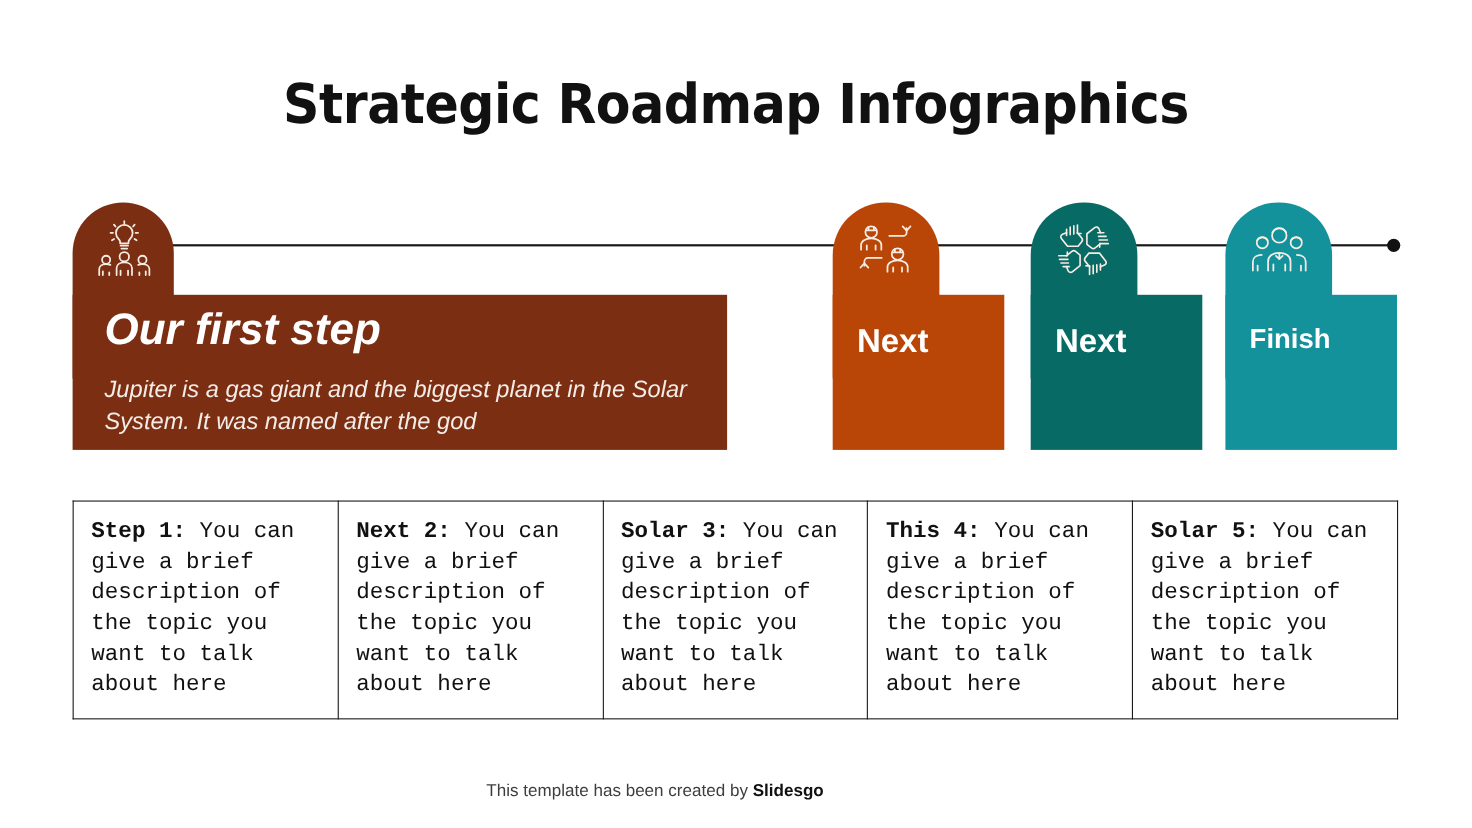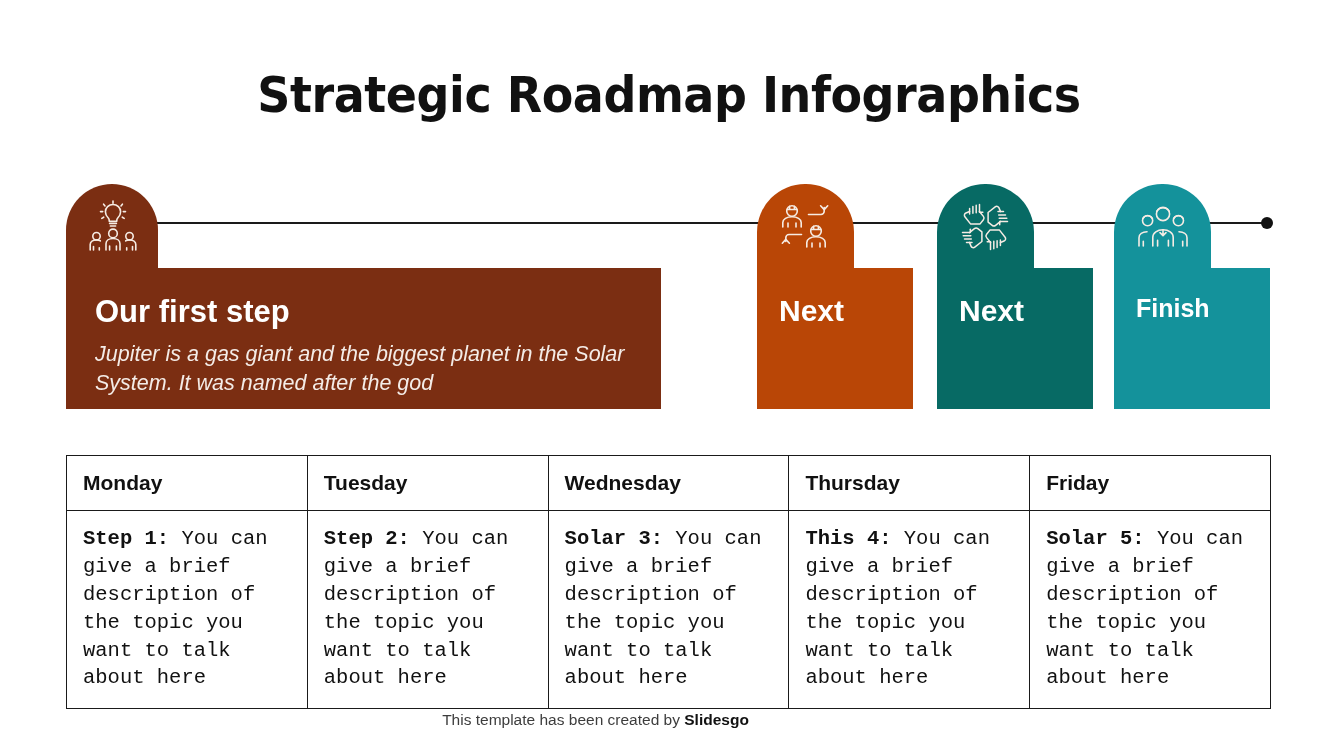--- a/index.html
+++ b/index.html
@@ -87,21 +87,21 @@
     font-size: 21.5px;
     line-height: 1.34;
     font-style: italic;
   }
 
   
   #step-1 { left: 66px; top: 184px; }
   #step-1 .step-pill { width: 92px; height: 160px; background: #7B2E12; }
   #step-1 .step-body { top: 84px; width: 595px; height: 141px; background: #7B2E12; }
   #step-1 .step-icon { left: 20px; top: 16px; }
-  #step-1 .step-heading { left: 29px; top: 110px; font-size: 31px; }
+  #step-1 .step-heading { left: 29px; top: 94px; font-size: 40px; font-style: italic; }
   #step-1 .step-desc { left: 29px; top: 156px; width: 545px; }
 
   
   #step-2 { left: 757px; top: 184px; }
   #step-2 .step-pill { width: 97px; height: 160px; background: #B94606; }
   #step-2 .step-body { top: 84px; width: 156px; height: 141px; background: #B94606; }
   #step-2 .step-icon { left: 22px; top: 18px; }
   #step-2 .step-heading { left: 22px; top: 110px; font-size: 30px; }
 
   
@@ -268,30 +268,23 @@
       <path d="M37.6 16.5c1-1.6 2.8-2.7 4.8-2.7s3.8 1.1 4.8 2.7"></path>
       <path d="M51 44v-8.2c0-3.7-3.5-5.9-8-6"></path>
       <path d="M46.7 44v-4.6"></path>
     </svg>
   </div>
   <div class="step-heading">Finish</div>
 </div>
 
 <table class="schedule-table">
   <tbody>
-      <tr>
-    <td class="head-cell">Monday</td>
-    <td class="head-cell">Tuesday</td>
-    <td class="head-cell">Wednesday</td>
-    <td class="head-cell">Thursday</td>
-    <td class="head-cell">Friday</td>
-  </tr>
   <tr>
     <td class="body-cell"><b>Step 1:</b><span> You can give a brief description of the topic you want to talk about here</span></td>
-    <td class="body-cell"><b>Step 2:</b><span> You can give a brief description of the topic you want to talk about here</span></td>
+    <td class="body-cell"><b>Next 2:</b><span> You can give a brief description of the topic you want to talk about here</span></td>
     <td class="body-cell"><b>Solar 3:</b><span> You can give a brief description of the topic you want to talk about here</span></td>
     <td class="body-cell"><b>This 4:</b><span> You can give a brief description of the topic you want to talk about here</span></td>
     <td class="body-cell"><b>Solar 5:</b><span> You can give a brief description of the topic you want to talk about here</span></td>
   </tr>
 </tbody>
   </table>
 
 <div class="footer"><span>This template has been created by </span><span class="brand">Slidesgo</span></div>
 
 </body></html>

